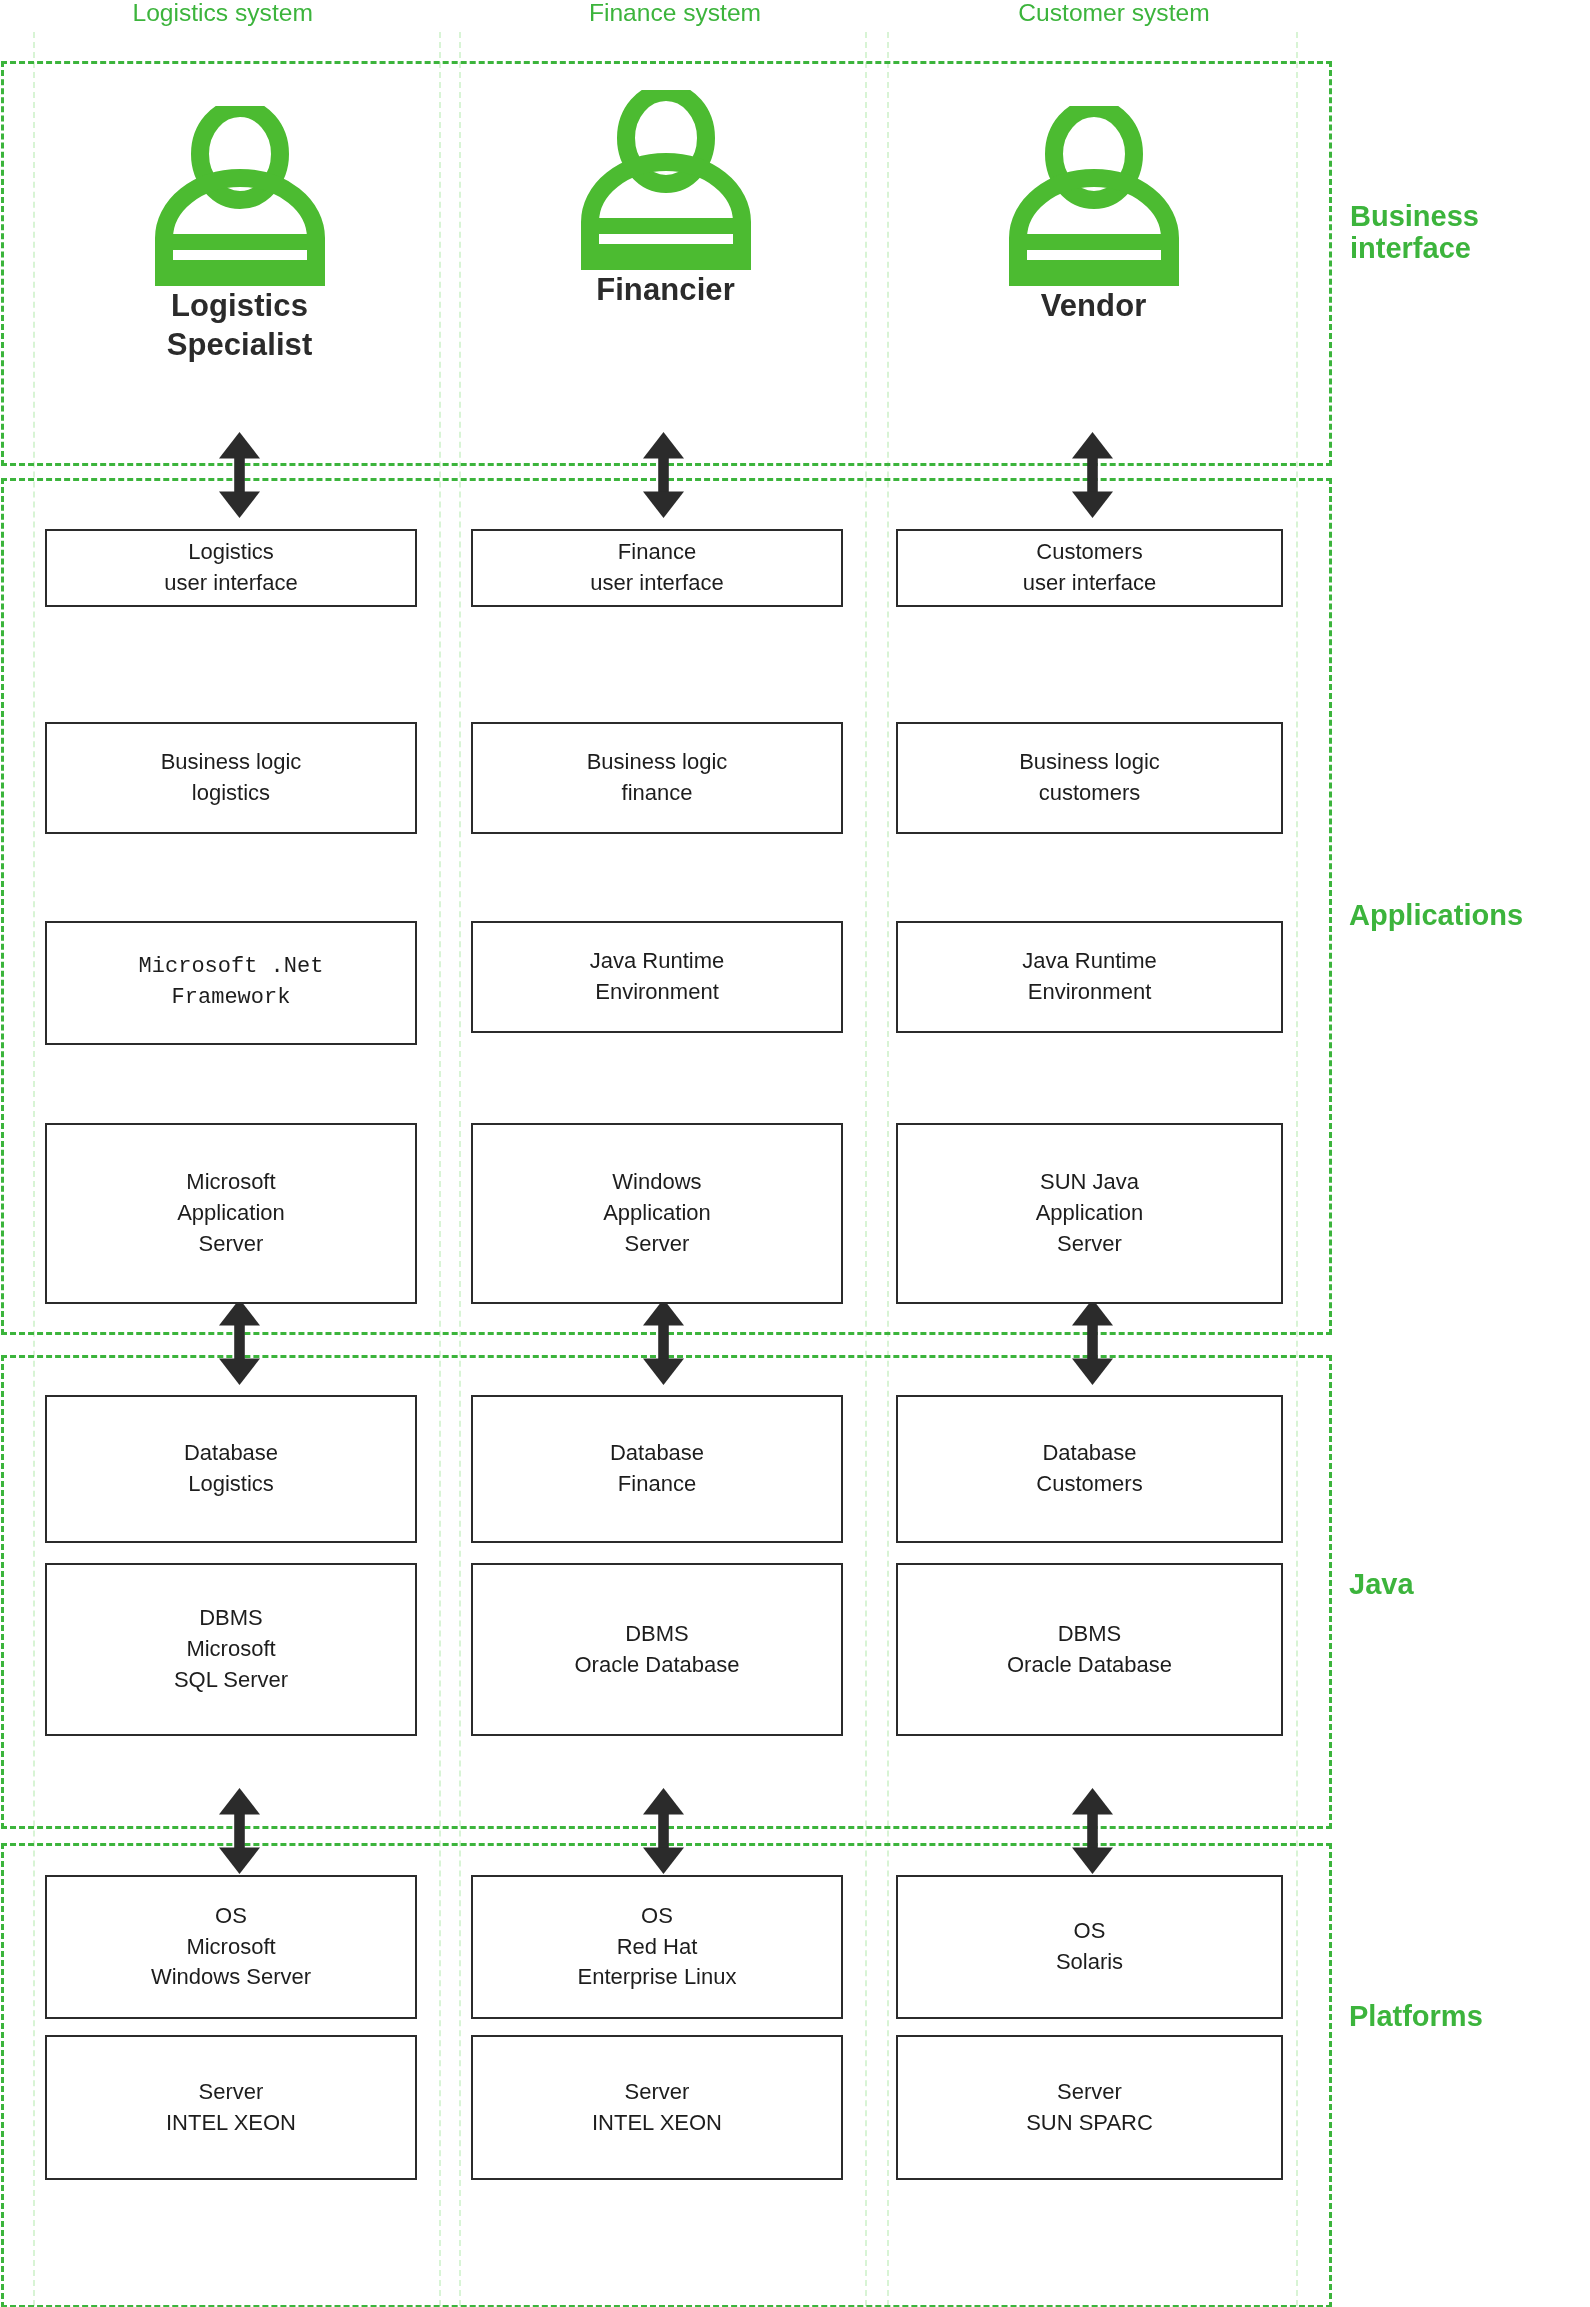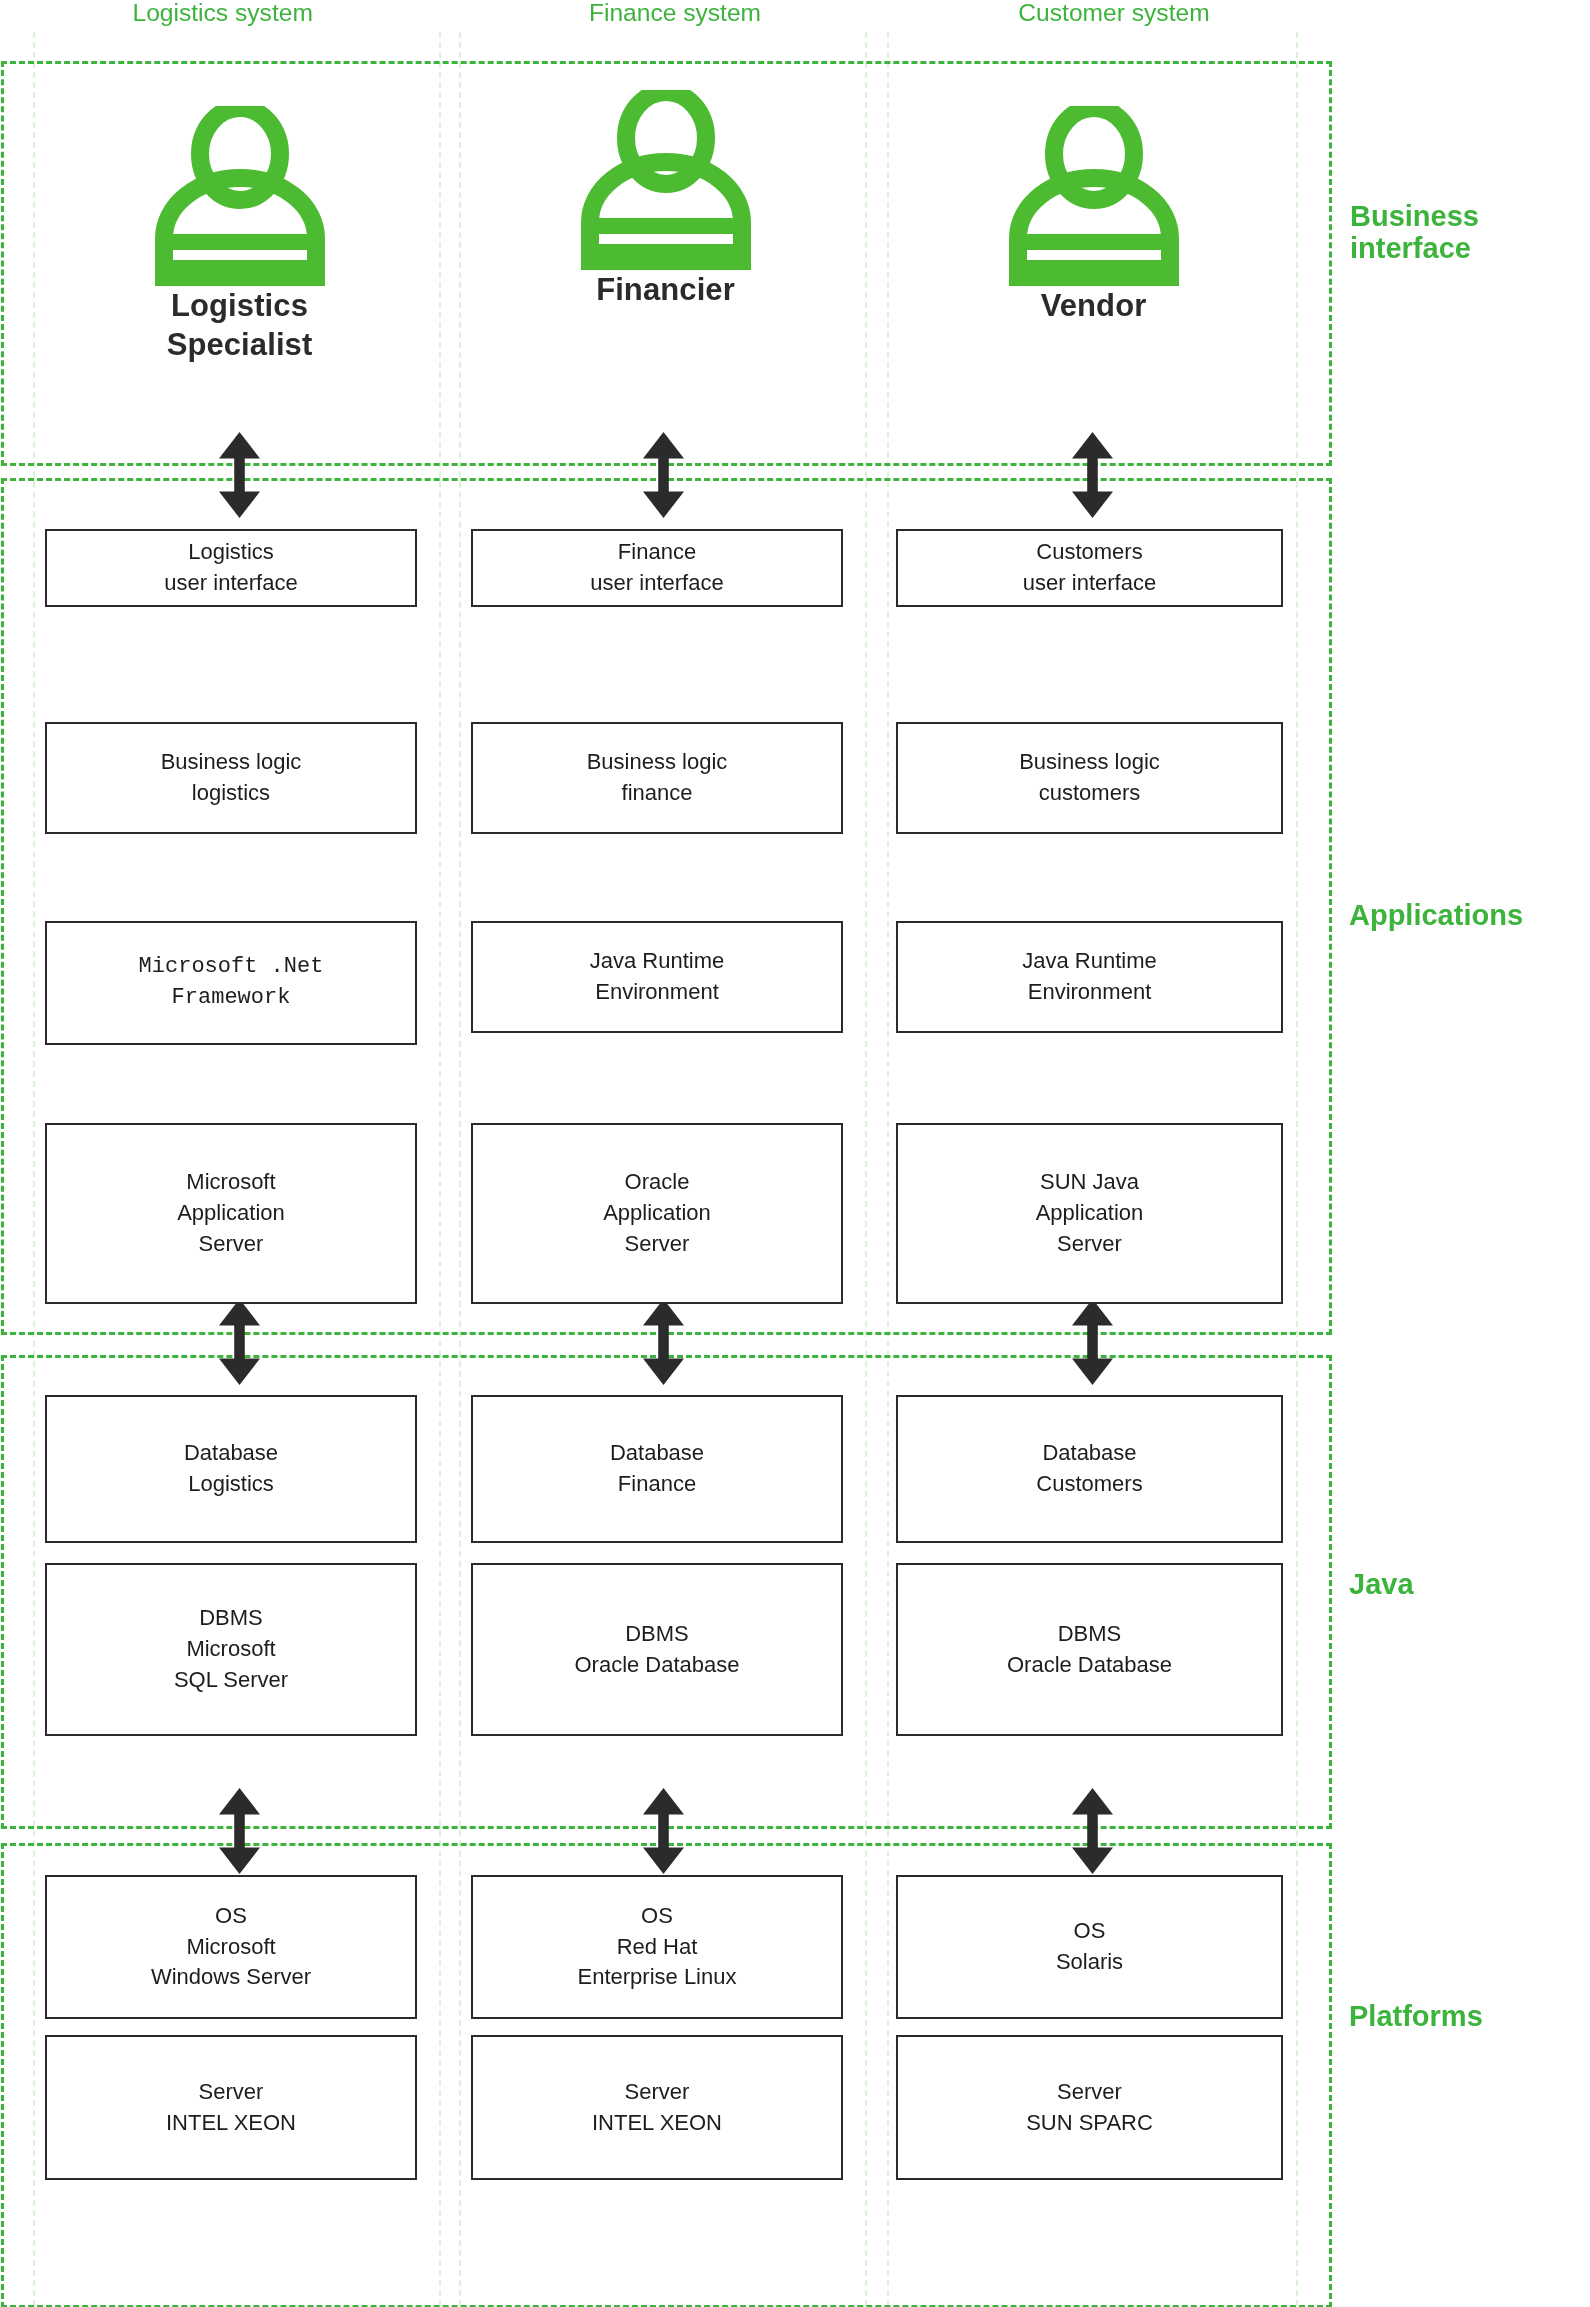--- a/index.html
+++ b/index.html
@@ -241,21 +241,21 @@
     </div>
   <div class="cbox" style="left:471px;top:722px;width:372px;height:112px;">
     <span class="lbl">Business logic
 finance</span>
     </div>
   <div class="cbox" style="left:471px;top:921px;width:372px;height:112px;">
     <span class="lbl">Java Runtime
 Environment</span>
     </div>
   <div class="cbox" style="left:471px;top:1123px;width:372px;height:181px;">
-    <span class="lbl">Oracle
+    <span class="lbl">Windows
 Application
 Server</span>
     </div>
 
   <div class="cbox" style="left:896px;top:529px;width:387px;height:78px;">
     <span class="lbl">Customers
 user interface</span>
     </div>
   <div class="cbox" style="left:896px;top:722px;width:387px;height:112px;">
     <span class="lbl">Business logic

